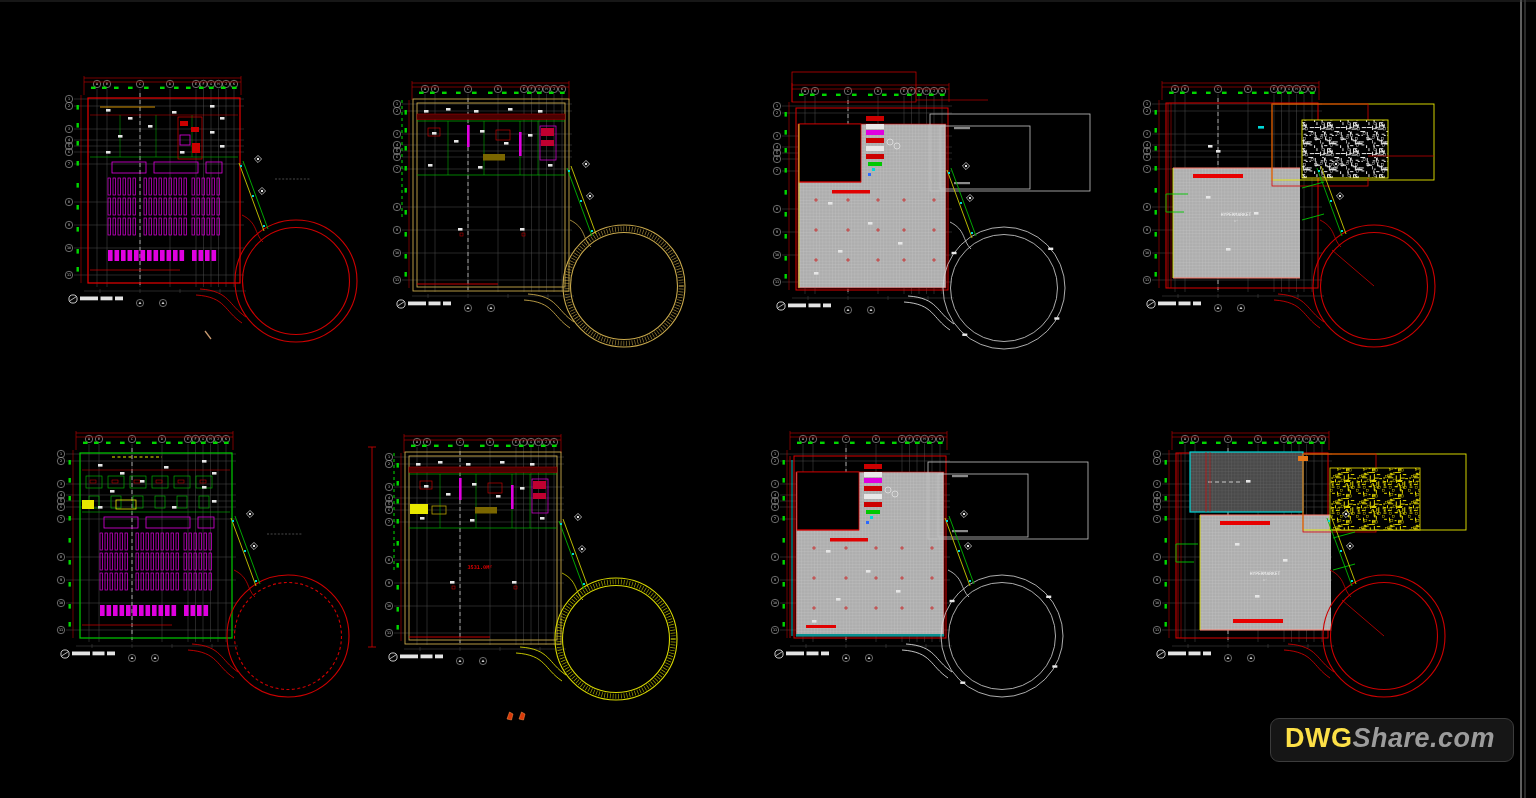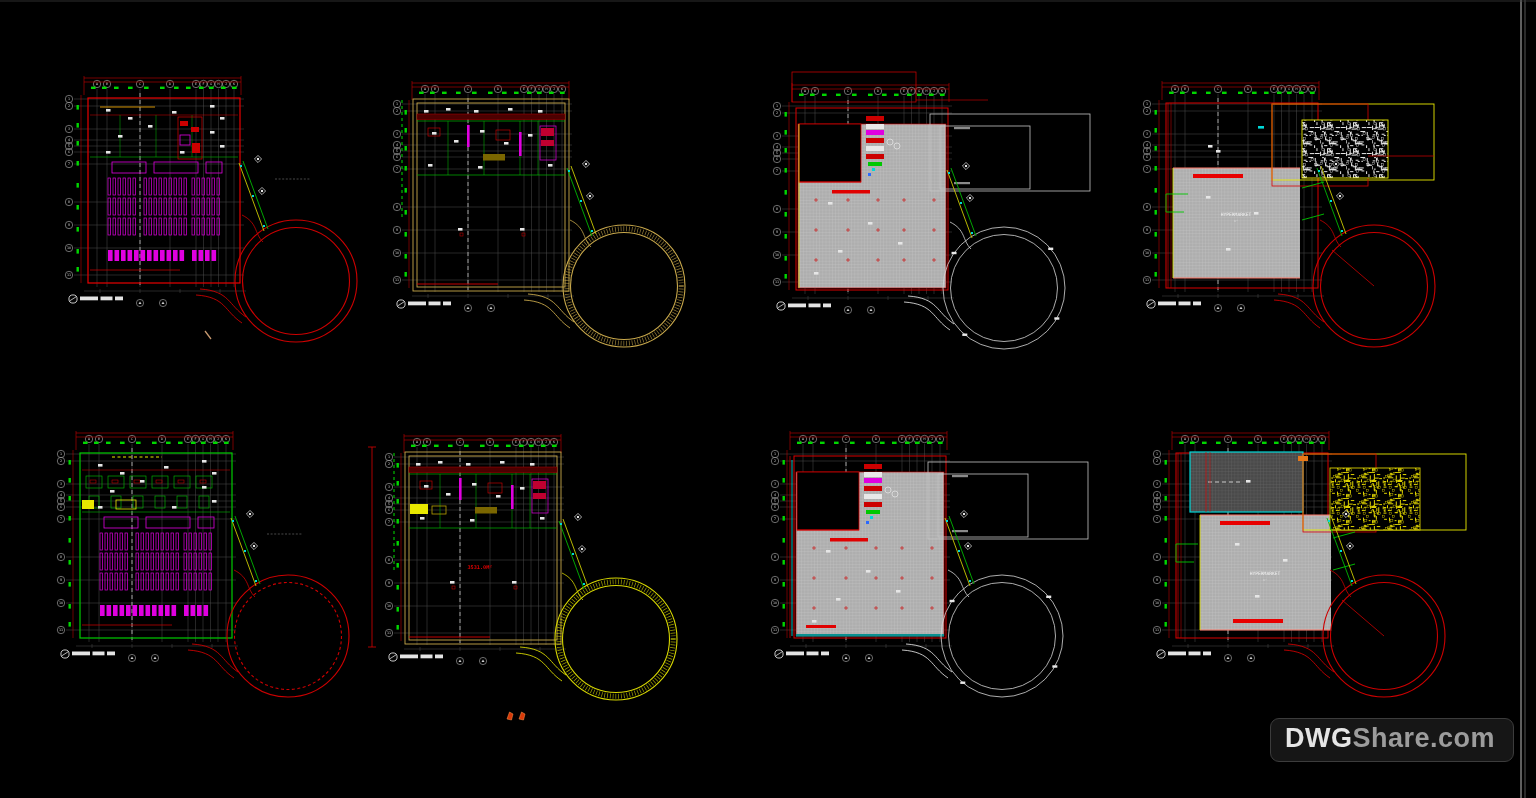--- a/index.html
+++ b/index.html
@@ -1,22 +1,22 @@
 <!DOCTYPE html>
 <html><head>
 <meta charset="utf-8">
 <style>
   html,body{margin:0;padding:0;background:#000;}
   body{width:1536px;height:798px;overflow:hidden;position:relative;font-family:"DejaVu Sans",sans-serif;}
   #sheet{position:absolute;left:0;top:0;}
   #watermark{position:absolute;right:22px;bottom:36px;background:#161616;border:1px solid #3c3c3c;
     border-radius:9px;padding:4px 18px 7px 14px;font-family:"Liberation Sans",sans-serif;
     font-size:27px;font-weight:bold;letter-spacing:.5px;cursor:pointer;}
-  #watermark .dwg{color:#e5e5e5;}
-  #watermark .share{color:#9c9c9c;}
+  #watermark .dwg{color:#fde047;}
+  #watermark .share{color:#9c9c9c;font-style:italic;}
   svg text{font-family:"DejaVu Sans Mono",monospace;}
 </style>
 </head>
 <body>
 
 <svg id="sheet" width="1536" height="798" viewBox="0 0 1536 798">
     <defs>
       <pattern id="hatchLight" width="3.2" height="3.2" patternUnits="userSpaceOnUse">
         <rect x="0" y="0" width="3.2" height="3.2" fill="#aeaeae"></rect>
         <line x1="0" y1="0" x2="3.2" y2="0" stroke="#c9c9c9" stroke-width="0.45"></line>

